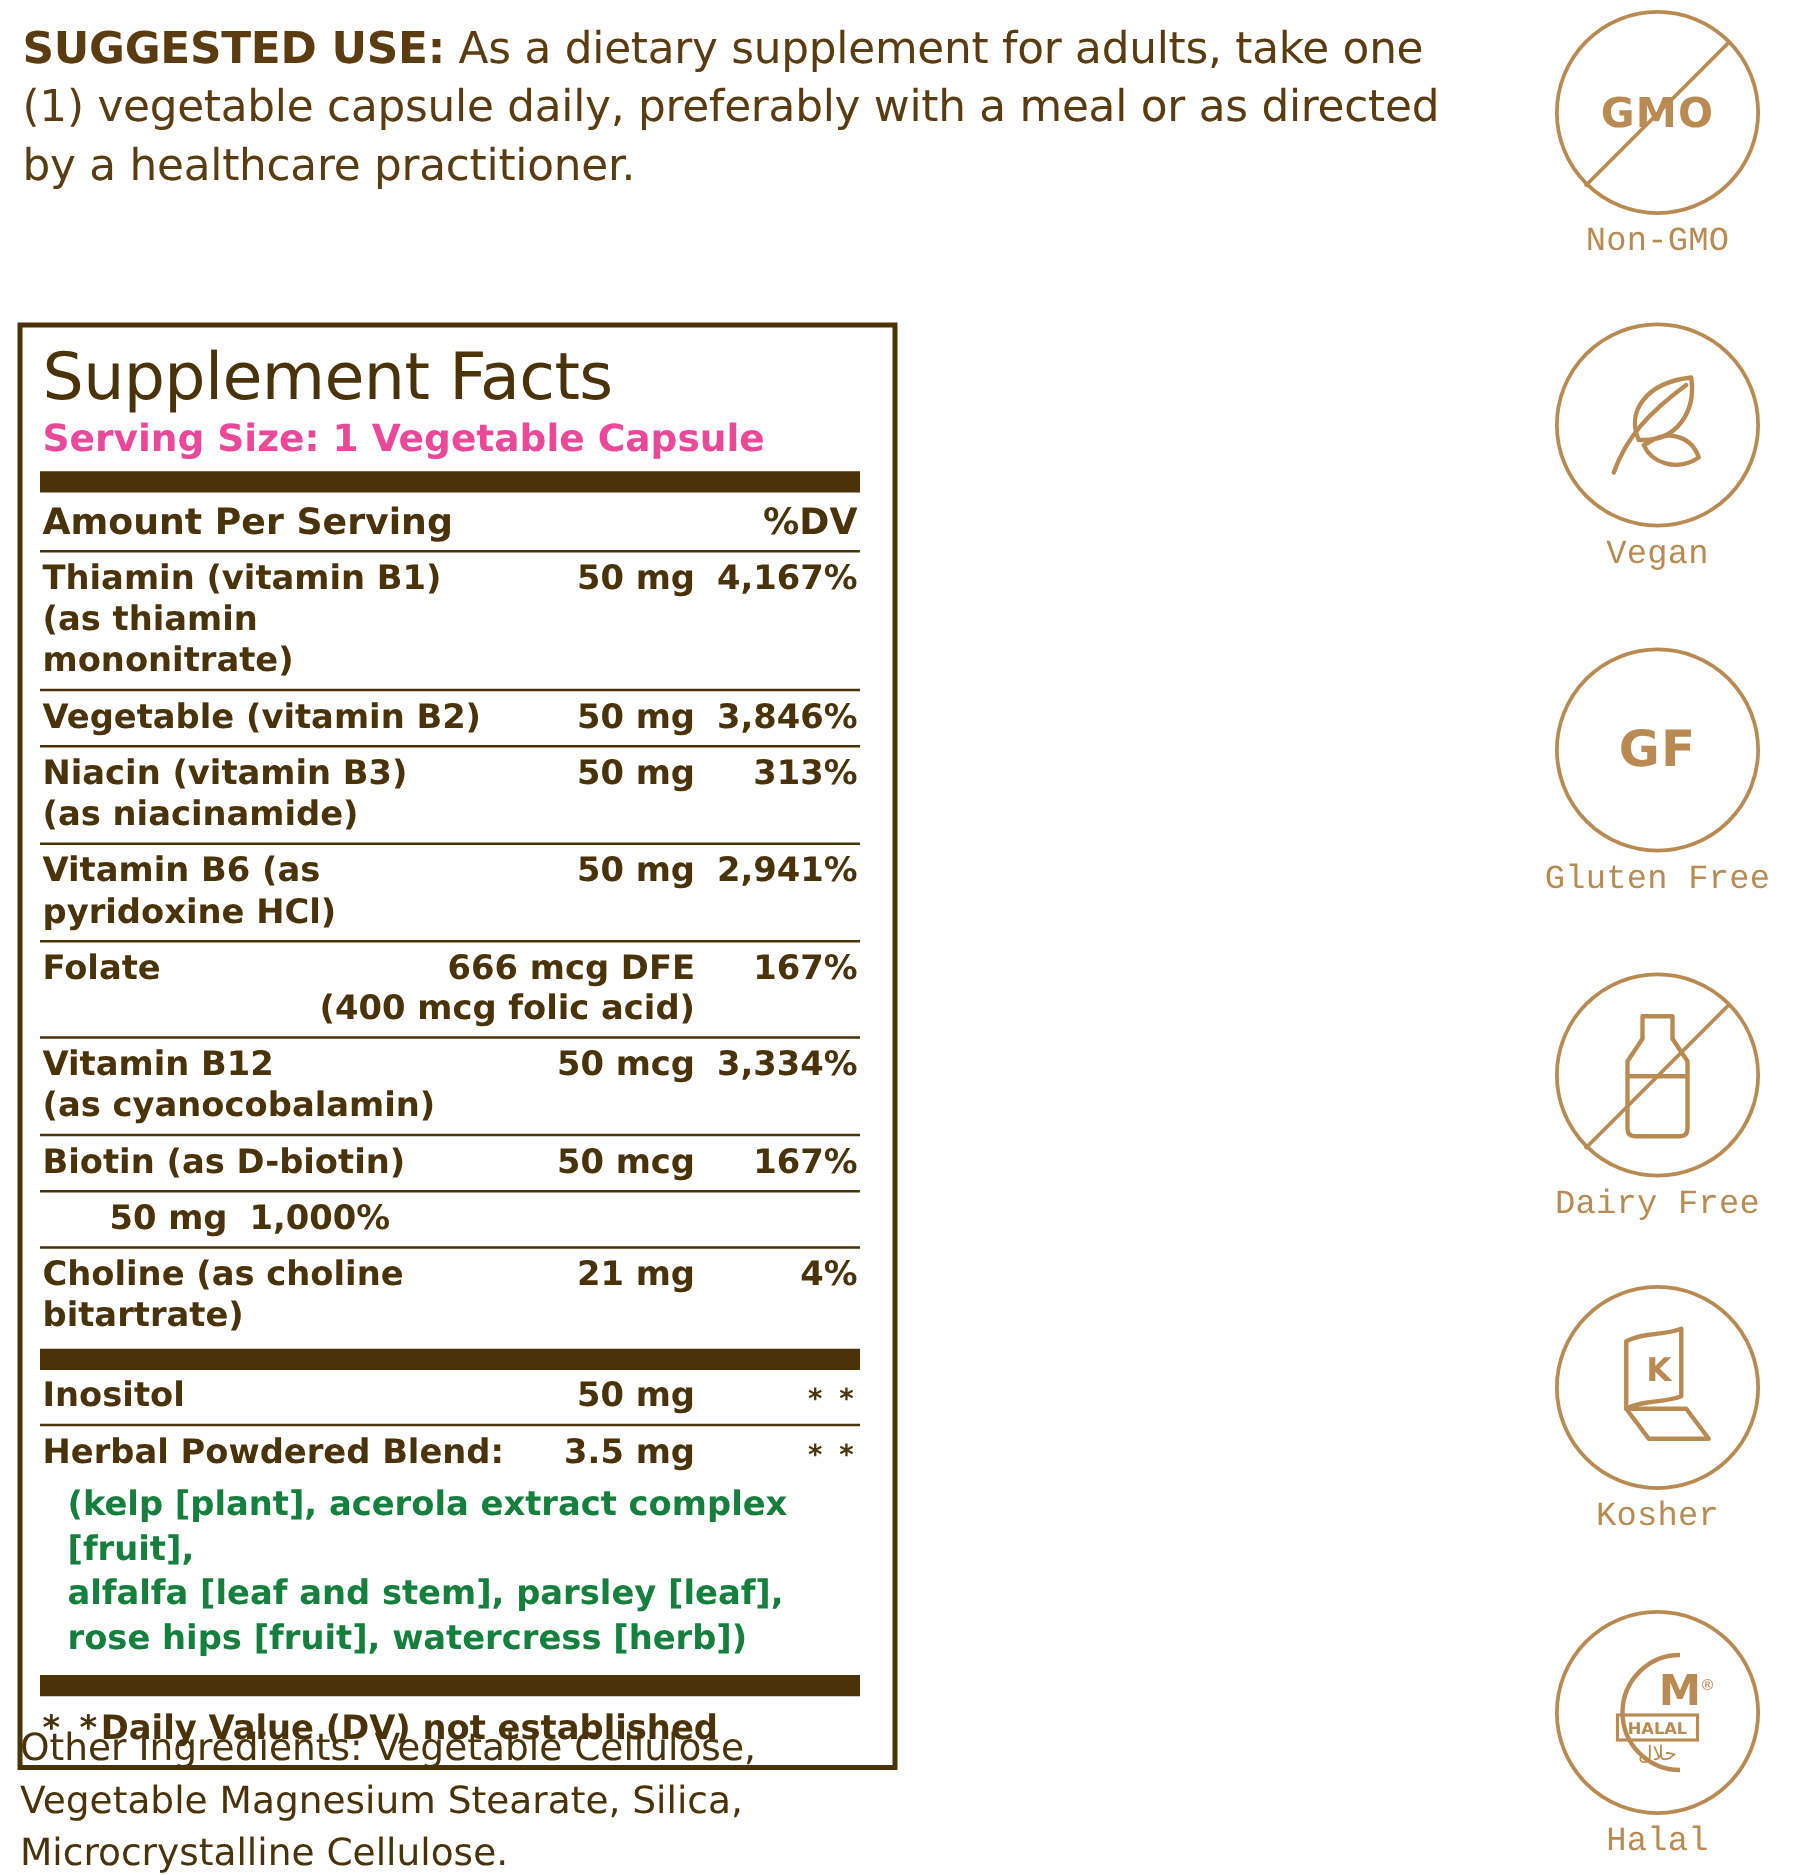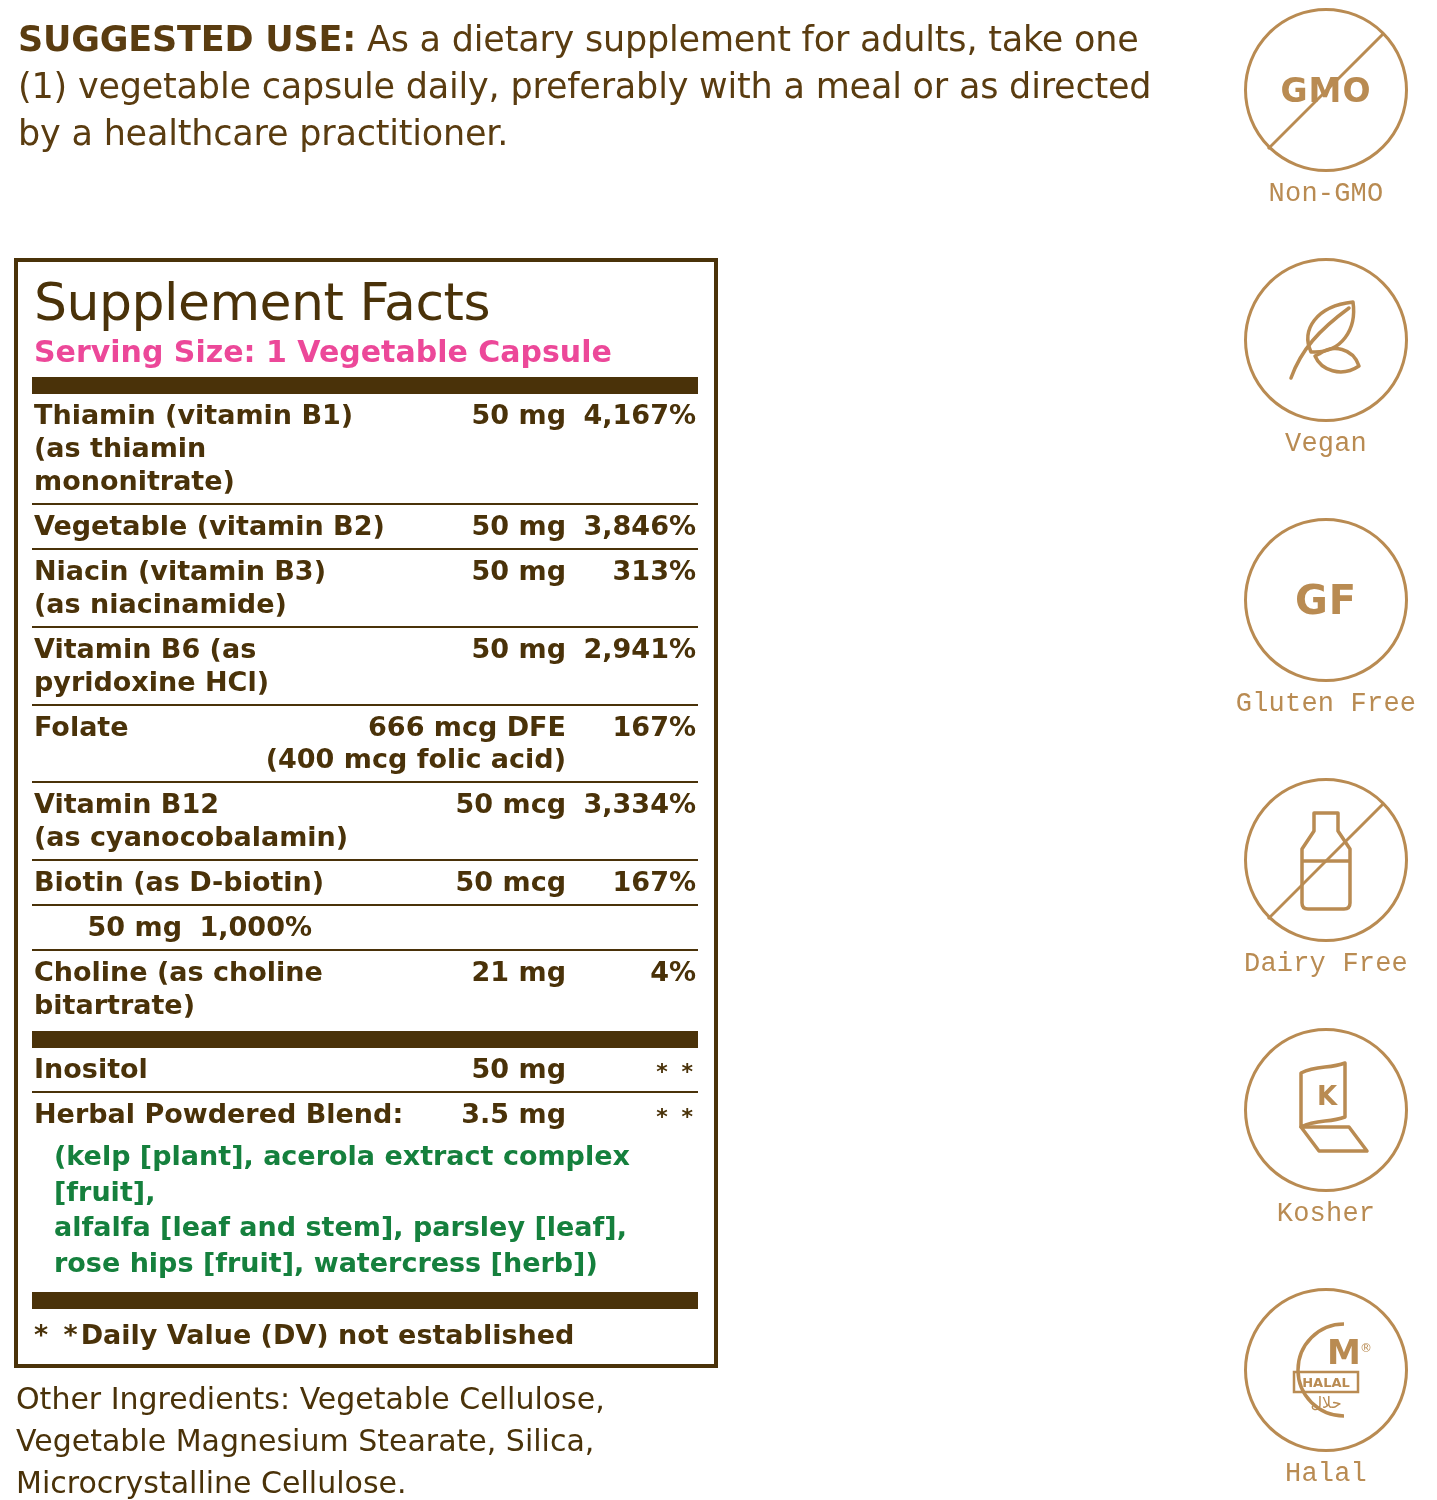--- a/index.html
+++ b/index.html
@@ -44,21 +44,21 @@
     position: absolute;
     left: 14px;
     top: 258px;
     width: 704px;
     border: 4px solid #4a3209;
     background: #ffffff;
     box-sizing: border-box;
     padding: 6px 0 0 0;
   }
   .facts-inner {
-    padding: 0 16px 10px 14px;
+    padding: 0 26px 10px 14px;
   }
   #facts-title {
     font-size: 52px;
     line-height: 1.0;
     color: #4a3209;
     margin: 8px 0 6px 2px;
     letter-spacing: -0.5px;
   }
   #serving-size {
     font-size: 30px;
@@ -220,20 +220,24 @@
   <div id="suggested-use">
     <span class="label">SUGGESTED USE:</span><span> As a dietary supplement for adults, take one (1) vegetable capsule daily, preferably with a meal or as directed by a healthcare practitioner.</span>
   </div>
 
   <div id="facts-panel">
     <div class="facts-inner">
       <div id="facts-title">Supplement Facts</div>
       <div id="serving-size">Serving Size: 1 Vegetable Capsule</div>
       <div class="bar-thick"></div>
 
+      <div id="header-row">
+        <div class="name">Amount Per Serving</div>
+        <div class="dv">%DV</div>
+      </div>
 
       <div class="row">
         <div class="name">Thiamin (vitamin B1)
    (as thiamin mononitrate)</div>
         <div class="amount">50 mg</div>
         <div class="dv">4,167%</div>
       </div>
       <div class="row">
         <div class="name">Vegetable (vitamin B2)</div>
         <div class="amount">50 mg</div>

